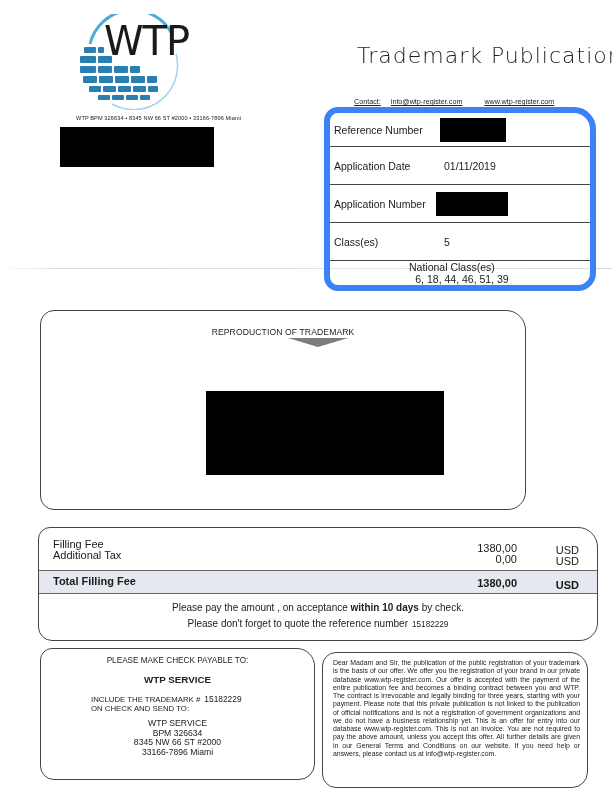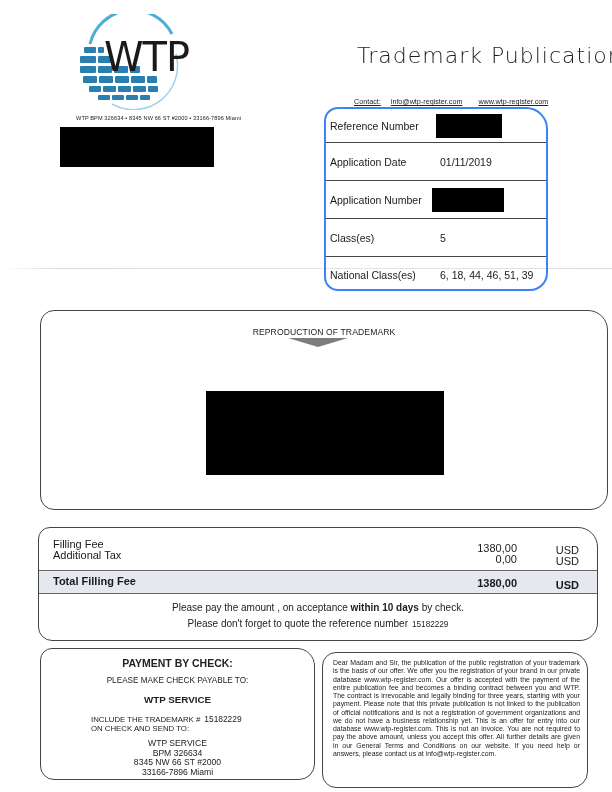--- a/index.html
+++ b/index.html
@@ -3,42 +3,42 @@
   <meta charset="utf-8">
   <style>
     * { box-sizing: border-box; margin: 0; padding: 0; }
     html, body { width: 612px; height: 792px; background: #ffffff; overflow: hidden; }
     body { position: relative; font-family: "Liberation Sans", sans-serif; color: #1a1a1a; }
 
     .abs { position: absolute; }
 
     
     .logo { left: 72px; top: 14px; width: 120px; height: 96px; }
-    .logo-text { position: absolute; left: 32px; top: 4px; font-family: "DejaVu Sans", sans-serif; font-size: 40px; letter-spacing: -1px; color: #1a1a1a; font-weight: normal; margin-top: 16px; }
+    .logo-text { position: absolute; left: 32px; top: 4px; font-family: "DejaVu Sans", sans-serif; font-size: 40px; letter-spacing: -1px; color: #1a1a1a; font-weight: normal; }
 
     .sender-line { left: 76px; top: 115px; font-size: 5.6px; color: #222; white-space: nowrap; letter-spacing: 0.1px; }
     .redact { background: #000; position: absolute; }
 
     
     .doc-title { left: 329px; top: 43px; font-family: "DejaVu Sans", sans-serif; font-size: 22px; font-weight: 300; color: #1e1e1e; letter-spacing: 1px; white-space: nowrap; margin-left: 28px; }
 
     .contact { left: 354px; top: 97px; font-size: 7.2px; color: #222; white-space: nowrap; }
     .contact .lbl { text-decoration: underline; margin-right: 8px; }
-    .contact .web { margin-left: 14px; text-decoration: underline; }
+    .contact .web { margin-left: 20px; text-decoration: underline; }
     .contact .mail { text-decoration: underline; }
 
     
-    .info-box { left: 324px; top: 107px; width: 224px; height: 184px; border: 2px solid #3b82f6; border-radius: 14px 22px 18px 14px; overflow: hidden; }
+    .info-box { left: 324px; top: 107px; width: 272px; height: 184px; border: 6px solid #3b82f6; border-radius: 14px 22px 18px 14px; overflow: hidden; }
     .info-row { position: absolute; left: 0; width: 100%; height: 38px; border-bottom: 1px solid #444; display: flex; align-items: center; }
-    .info-row:last-child { border-bottom: none; }
+    .info-row:last-child { border-bottom: none; flex-direction: column; }
     .info-label { width: 110px; padding-left: 4px; font-size: 10.5px; color: #1a1a1a; white-space: nowrap; }
     .info-value { font-size: 10.5px; color: #1a1a1a; padding-left: 4px; }
 
     
-    .repro-box { left: 40px; top: 310px; width: 568px; height: 200px; border: 1px solid #444; border-radius: 14px 20px 18px 14px; }
+    .repro-box { left: 40px; top: 310px; width: 486px; height: 200px; border: 1px solid #444; border-radius: 14px 20px 18px 14px; }
     .repro-title { position: absolute; left: 0; width: 100%; top: 16px; text-align: center; font-size: 8.6px; color: #222; letter-spacing: 0.1px; }
     .repro-arrow { position: absolute; left: 247px; top: 27px; width: 0; height: 0; border-left: 30px solid transparent; border-right: 30px solid transparent; border-top: 9px solid #7d7d7d; }
 
     
     .fee-box { left: 38px; top: 527px; width: 560px; height: 114px; border: 1px solid #444; border-radius: 12px 20px 18px 14px; overflow: hidden; }
     .fee-row { position: absolute; left: 0; width: 100%; font-size: 11px; color: #1a1a1a; }
     .fee-label { position: absolute; left: 14px; }
     .fee-amt { position: absolute; right: 80px; text-align: center; margin-left: 20px; }
     .fee-cur { position: absolute; right: 18px; }
     .fee-total { position: absolute; left: 0; top: 42px; width: 100%; height: 24px; background: #e6e8f0; border-top: 1px solid #666; border-bottom: 1px solid #666; font-weight: bold; font-size: 11px; }
@@ -160,21 +160,20 @@
   </div>
   <div class="pay-note" style="top:74px;">
     <span>Please pay the amount , on acceptance </span><b>within 10 days</b><span> by check.</span>
   </div>
   <div class="pay-note" style="top:90px;">
     <span>Please don't forget to quote the reference number</span><span class="ref-small">15182229</span>
   </div>
 </div>
 
 <div class="abs payment-box">
-  <div class="pay-head">PAYMENT BY CHECK:</div>
   <div class="pay-line">PLEASE MAKE CHECK PAYABLE TO:</div>
   <div class="pay-service">WTP SERVICE</div>
   <div class="pay-include">
     <div><span>INCLUDE THE TRADEMARK #</span><span class="ref">15182229</span></div>
     <div>ON CHECK AND SEND TO:</div>
   </div>
   <div class="pay-addr">
     <div>WTP SERVICE</div>
     <div>BPM 326634</div>
     <div>8345 NW 66 ST #2000</div>

